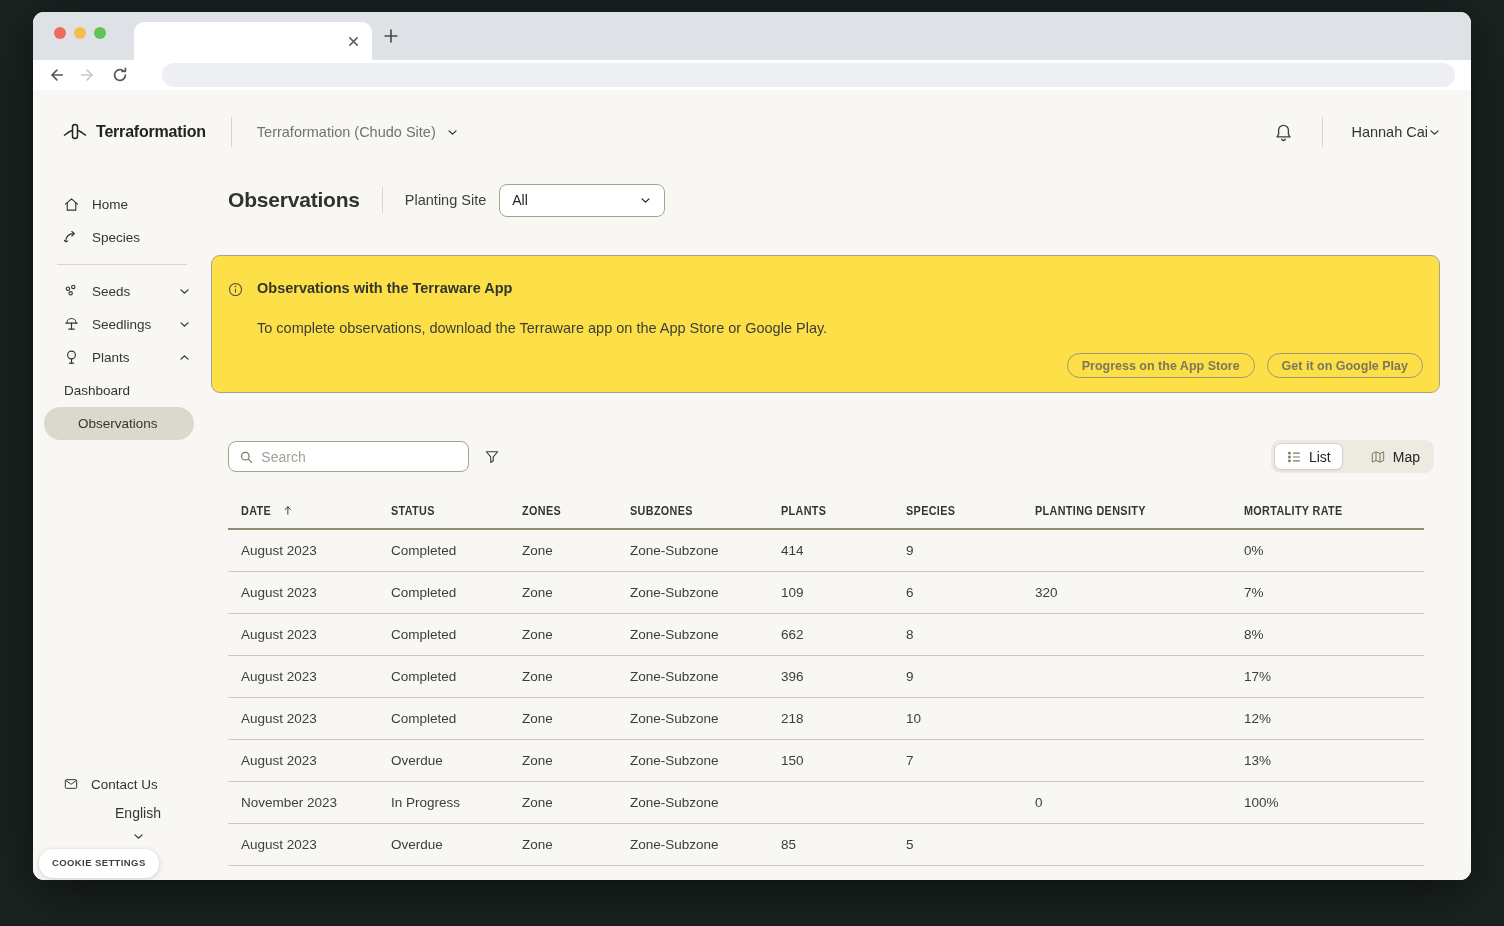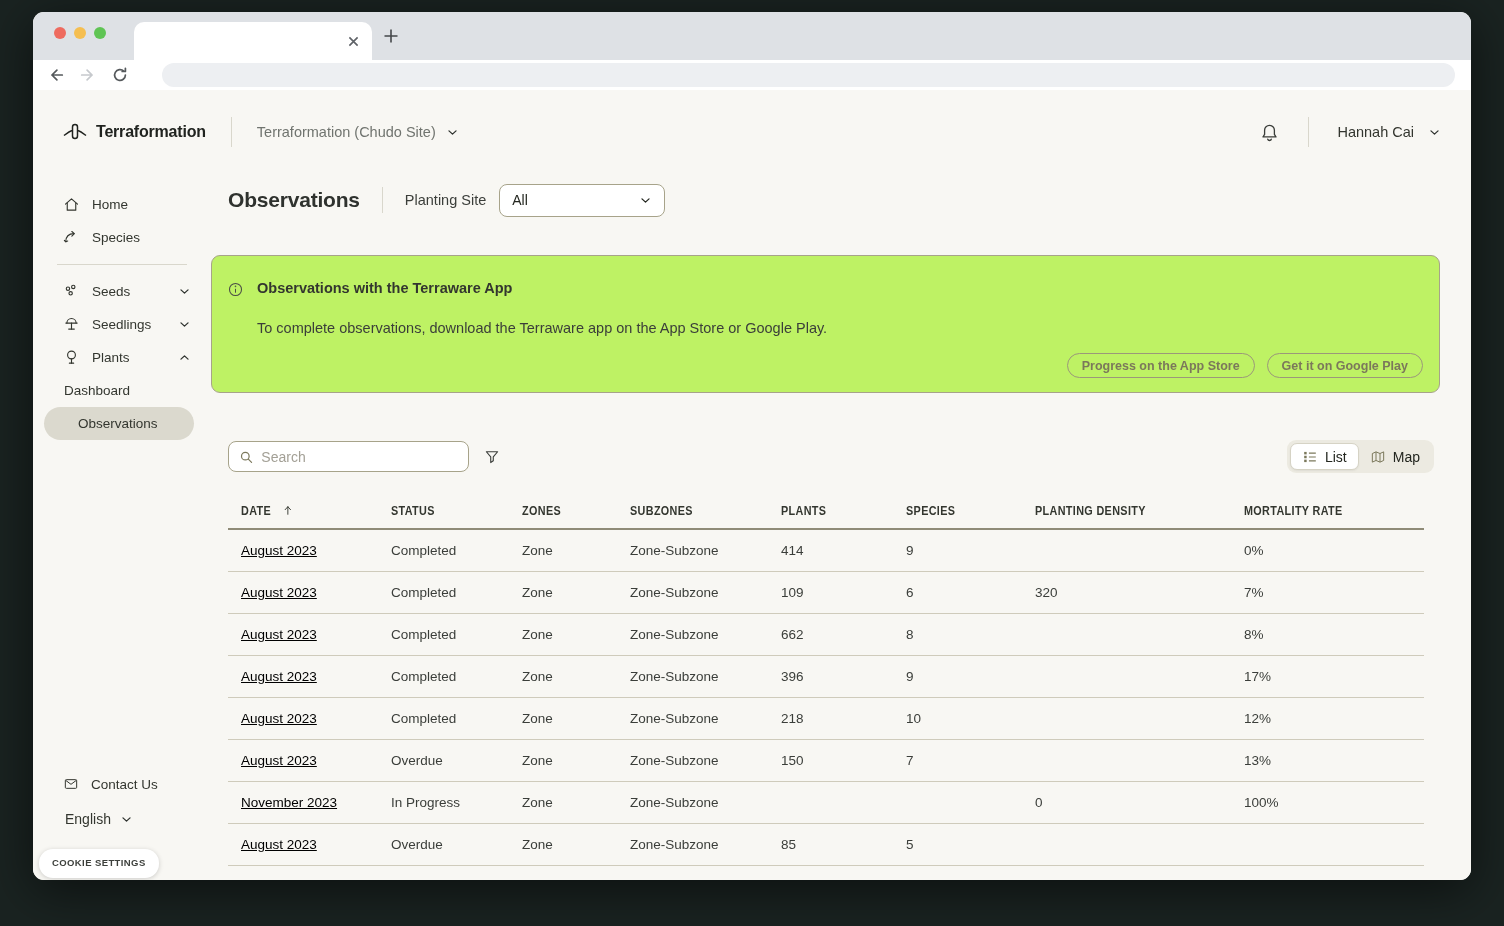--- a/index.html
+++ b/index.html
@@ -41,21 +41,21 @@
   .app-header { height:84px; display:flex; align-items:center; padding:0 30px; }
   .logo { display:flex; align-items:center; gap:9px; }
   .logo svg { width:24px; height:24px; stroke:#20231F; fill:none; stroke-width:1.5; }
   .logo-text { font-size:16px; font-weight:700; color:#20231F; letter-spacing:-.2px; }
   .vdiv { width:1px; height:30px; background:#D9D7CC; margin:0 25px; }
   .org { display:flex; align-items:center; gap:10px; font-size:14.5px; color:#70746F; }
   .hdr-right { margin-left:auto; display:flex; align-items:center; }
   .bell { width:21px; height:21px; }
   .bell svg { width:21px; height:21px; stroke:#3A3D39; fill:none; stroke-width:1.5; stroke-linecap:round; stroke-linejoin:round; }
   .hdr-right .vdiv { margin:0 28px; }
-  .user { display:flex; align-items:center; gap:14px; font-size:14.5px; color:#33362F; font-weight:500; }
+  .user { display:flex; align-items:center; gap:0; font-size:14.5px; color:#33362F; font-weight:500; }
   .chev { width:13px; height:13px; }
   .chev svg { width:13px; height:13px; stroke:#2E322E; fill:none; stroke-width:2.4; stroke-linecap:round; stroke-linejoin:round; }
   
   .sidebar { position:absolute; left:0; top:84px; width:178px; bottom:0; padding-top:14px; }
   .side-item {
     display:flex; align-items:center; gap:12px; height:33px;
     padding-left:30px; font-size:13.5px; color:#33362F; cursor:default;
   }
   .side-item .ic { width:17px; height:17px; flex:0 0 17px; }
   .side-item .ic svg { width:17px; height:17px; stroke:#33362F; fill:none; stroke-width:1.6; stroke-linecap:round; stroke-linejoin:round; }
@@ -64,42 +64,42 @@
   .side-div { border-top:1px solid #D9D7CC; margin:10px 24px 10px 24px; }
   .side-sub { padding-left:31px; height:33px; display:flex; align-items:center; font-size:13.5px; color:#33362F; }
   .side-sub.selected {
     background:#DBD9CE; border-radius:999px; margin-left:11px; width:150px; padding-left:34px;
     font-weight:400;
   }
   .side-footer { position:absolute; left:0; bottom:6px; width:100%; }
   .contact { display:flex; align-items:center; gap:12px; padding-left:30px; height:28px; font-size:13.5px; color:#33362F; }
   .contact .ic { width:16px; height:16px; }
   .contact .ic svg { width:16px; height:16px; stroke:#33362F; fill:none; stroke-width:1.5; }
-  .lang { display:flex; align-items:center; gap:9px; padding-left:32px; height:28px; margin-top:7px; font-size:14px; color:#33362F; }
+  .lang { display:flex; align-items:center; gap:9px; padding-left:32px; height:28px; margin-top:7px; font-size:14px; color:#33362F;flex-direction:column; }
   .cookie {
     display:inline-flex; margin:12px 0 0 6px; background:#FFFFFF; border-radius:14px;
     padding:8px 13px 10px; font-size:9.5px; font-weight:700; letter-spacing:.4px; color:#3C3F3B;
     box-shadow:0 1px 5px rgba(0,0,0,.18); position:relative; top:4px;
   }
   
   .main { position:absolute; left:178px; top:84px; right:0; bottom:0; }
   .title-row { display:flex; align-items:center; margin:9px 40px 0 17px; height:34px; }
   .page-title { font-size:21px; font-weight:700; color:#2F322E; letter-spacing:-.2px; }
   .title-row .vdiv { height:26px; margin:0 22px; }
   .ps-label { font-size:14.5px; color:#3B3E3A; margin-right:13px; }
   .select {
     width:166px; height:33px; background:#fff; border:1px solid #A7A38A; border-radius:8px;
     display:flex; align-items:center; padding:0 12px; font-size:14px; color:#23261F; font-weight:500;
   }
   .select .grow { flex:1; }
   .select .chev svg { stroke:#23261F; }
   
   .banner {
     margin:38px 31px 0 0; height:138px; border:1px solid #A7A38A; border-radius:9px;
-    background:#bef264; position:relative; padding:24px 22px 0 45px;
+    background:#fde047; position:relative; padding:24px 22px 0 45px;
   }
   .banner .info-ic { position:absolute; left:15px; top:25px; width:17px; height:17px; }
   .banner .info-ic svg { width:17px; height:17px; stroke:#4A4D46; fill:none; stroke-width:1.5; }
   .banner-title { font-size:14.5px; font-weight:700; color:#33362F; }
   .banner-line1 { font-size:14.5px; color:#3B3E3A; margin-top:12px; }
   .banner-line2 { font-size:14.5px; color:#3B3E3A; margin-top:24px; }
   .banner-btns { position:absolute; right:16px; bottom:14px; display:flex; gap:12px; }
   .pill-btn {
     border:1px solid #9B987A; border-radius:13px; height:25px; display:flex; align-items:center;
     padding:0 14px; font-size:12.5px; font-weight:600; color:#7B785B; background:transparent; cursor:default;
@@ -112,37 +112,37 @@
   }
   .searchbox svg { width:16px; height:16px; stroke:#7B785B; fill:none; stroke-width:1.7; stroke-linecap:round; }
   .searchbox input {
     border:none; outline:none; background:transparent; font-size:14px; color:#33362F; width:100%;
     font-family:"Liberation Sans", sans-serif;
   }
   .searchbox input::placeholder { color:#A3A096; }
   .filter-btn { margin-left:14px; width:18px; height:18px; }
   .filter-btn svg { width:18px; height:18px; stroke:#3B3E3A; fill:none; stroke-width:1.5; stroke-linejoin:round; }
   .view-toggle {
-    margin-left:auto; background:#ECEAE1; border-radius:9px; padding:3px; display:flex; align-items:center; height:33px;
+    margin-left:auto; background:#ECEAE1; border-radius:9px; padding:3px; display:flex; align-items:center; height:33px;gap:16px;
   }
   .seg { display:flex; align-items:center; gap:7px; padding:0 11px; height:27px; border-radius:7px; font-size:14px; color:#23261F; }
   .seg.active { background:#fff; border:1px solid #D6D3C5; box-shadow:0 1px 2px rgba(0,0,0,.06); }
   .seg svg { width:16px; height:16px; stroke:#7B785B; fill:none; stroke-width:1.5; stroke-linejoin:round; }
   .seg .sq { fill:#7B785B; stroke:none; }
   
   .obs-table { margin:21px 47px 0 17px; }
   .tgrid { display:grid; grid-template-columns:150px 131px 108px 151px 125px 129px 209px 1fr; padding-left:13px; align-items:center; }
   .thead { height:36px; border-bottom:2px solid #8F8B77; }
   .th { font-size:12px; color:#33362F; font-weight:700; white-space:nowrap; }
   .th span { display:inline-block; transform:scaleX(.9); transform-origin:left center; letter-spacing:.4px; }
   .th .sort { display:inline-flex; width:13px; height:13px; vertical-align:-2px; margin-left:4px; }
   .th .sort svg { width:13px; height:13px; stroke:#33362F; fill:none; stroke-width:1.8; stroke-linecap:round; stroke-linejoin:round; }
   .trow { height:42px; border-bottom:1px solid #CFCBBB; font-size:13.5px; color:#3B3E3A; }
   .td { white-space:nowrap; }
-  .td.date { color:#000000; font-weight:500; cursor:pointer;text-decoration:underline; }
+  .td.date { color:#404040; font-weight:500; cursor:pointer; }
 </style>
 </head>
 <body>
 
 <div class="window">
 
   <div class="tabstrip">
     <div class="lights">
       <div class="light r"></div>
       <div class="light y"></div>

